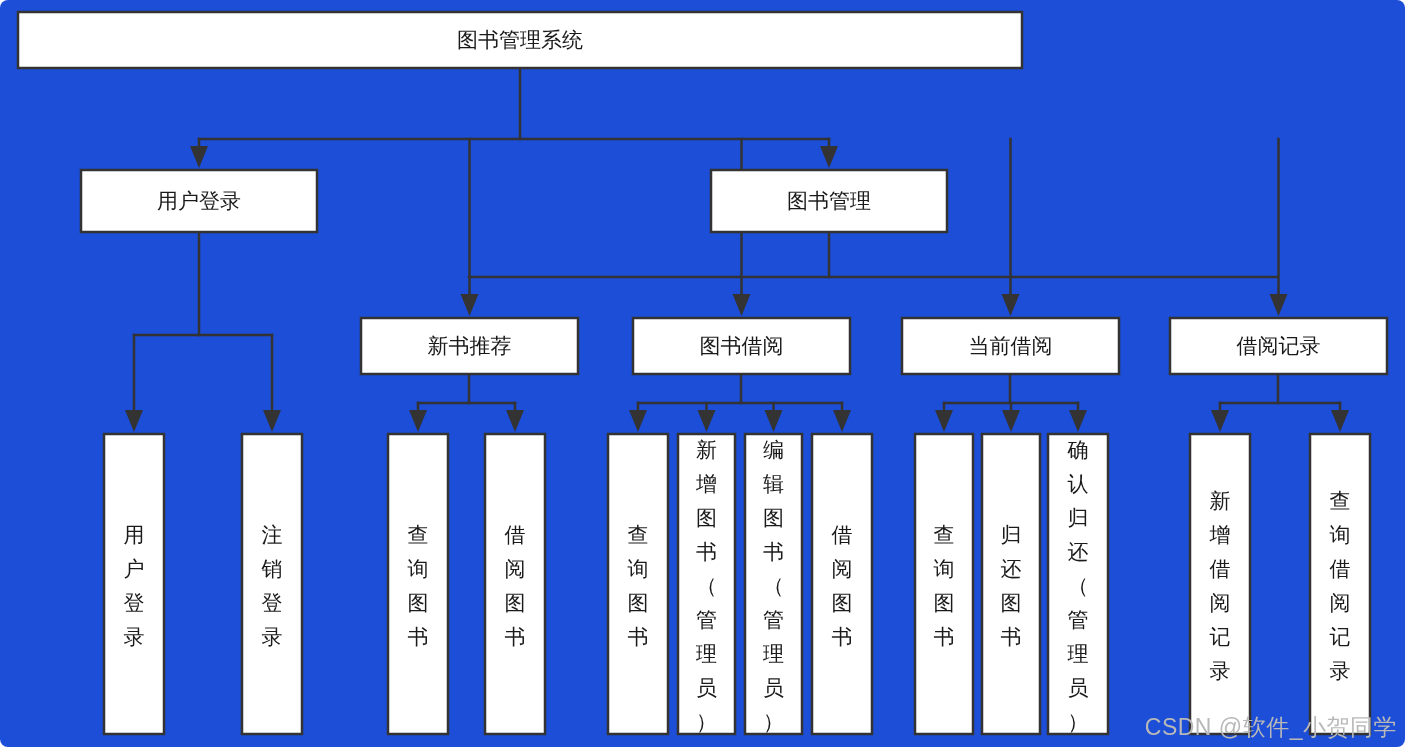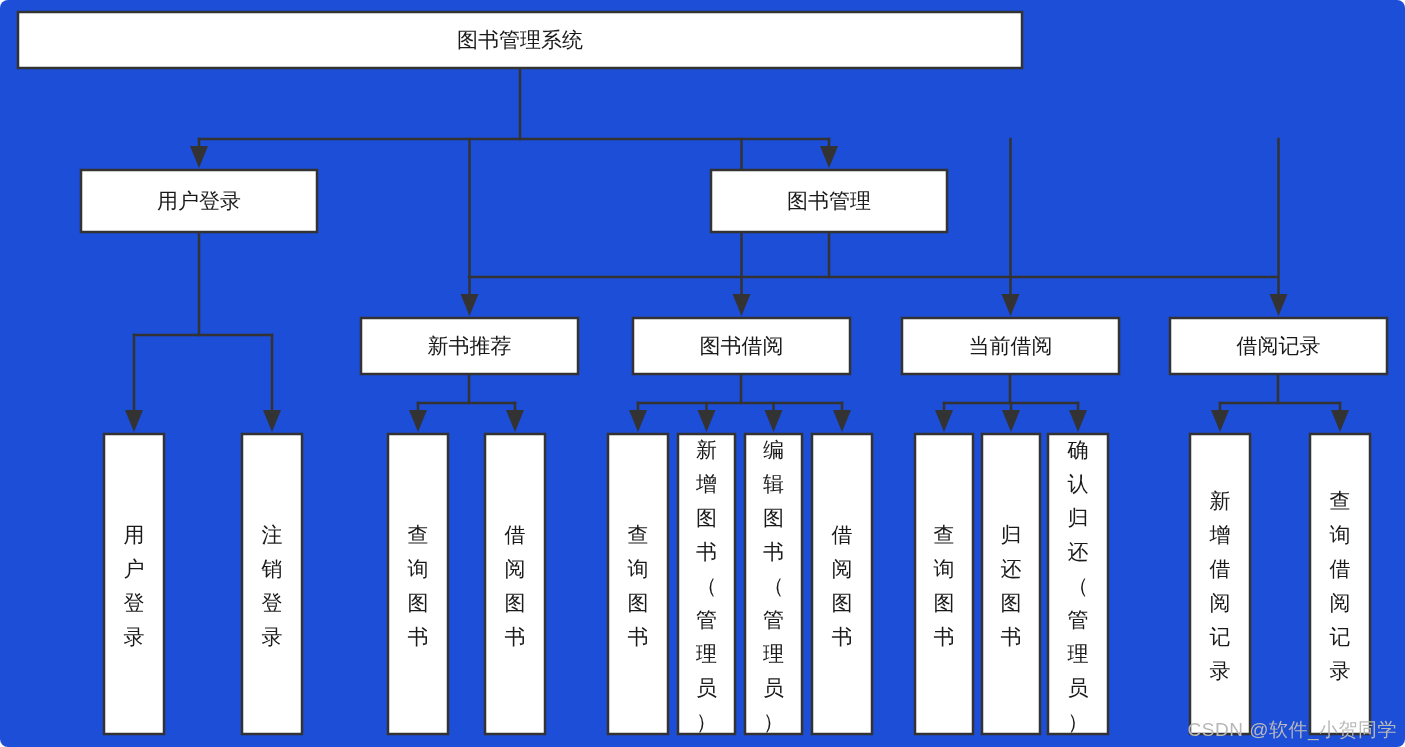--- a/index.html
+++ b/index.html
@@ -53,21 +53,21 @@
     font-family: "Liberation Sans", "DejaVu Sans", sans-serif;
     font-size: 21px;
     fill: #1a1a1a;
     text-anchor: middle;
   }
   .watermark-text {
     position: absolute;
     right: 8px;
     bottom: 4px;
     font-family: "Liberation Sans", "DejaVu Sans", sans-serif;
-    font-size: 19px;
+    font-size: 23px;
     color: #b8b8b8;
     white-space: nowrap;
     letter-spacing: 0.5px;
     user-select: none;
   }
 </style>
 </head>
 <body>
 
 <div id="diagram-root">

